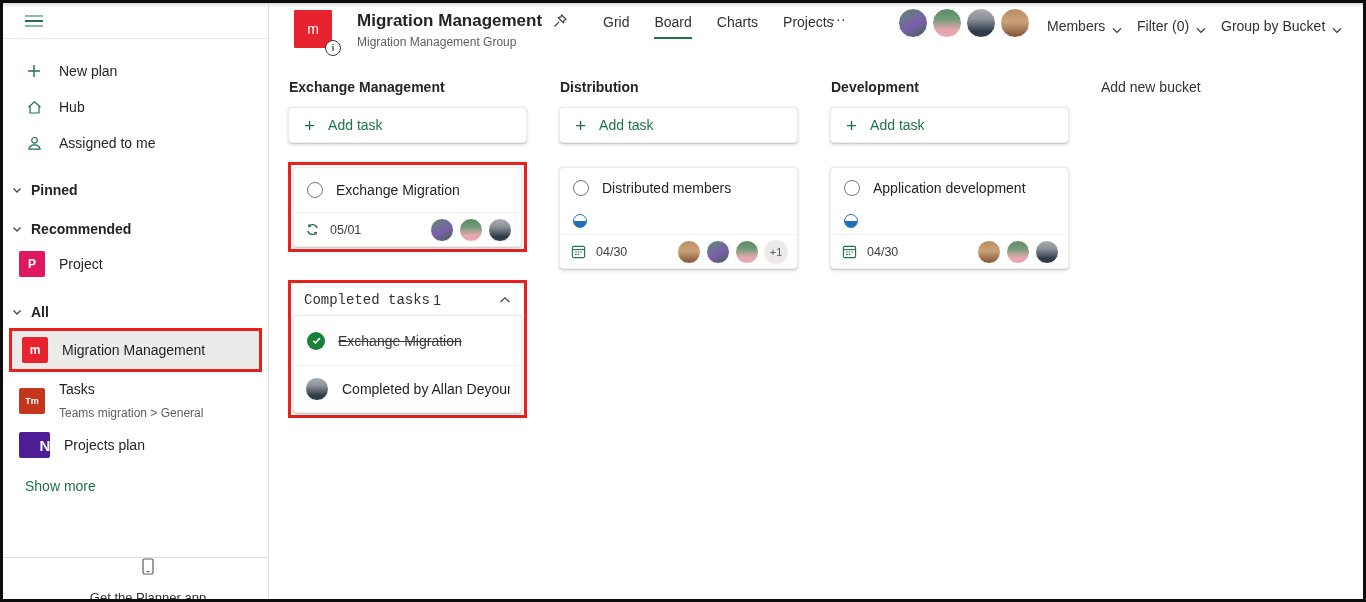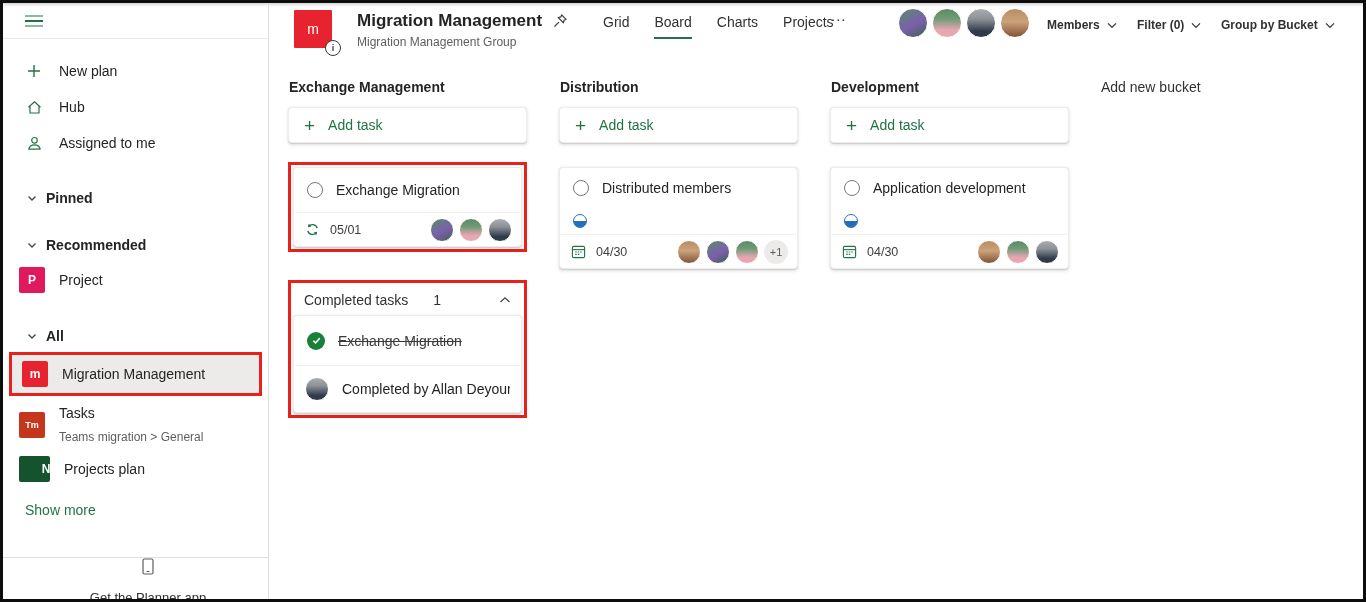--- a/index.html
+++ b/index.html
@@ -13,30 +13,30 @@
   .sidebar { width:266px; min-width:266px; border-right:1px solid #e1dfdd; display:flex; flex-direction:column; background:#fff; }
   .sb-top { height:36px; border-bottom:1px solid #edebe9; display:flex; align-items:center; padding-left:22px; }
   .hamburger { width:18px; cursor:pointer; }
   .hamburger span { display:block; height:2px; margin:3px 0; background:#217346; }
   .hamburger span:nth-child(1){ background:#8fb8a4; }
   .hamburger span:nth-child(3){ background:#8fb8a4; }
 
   .sb-list { padding-top:14px; flex:1; }
   .sb-item { height:36px; display:flex; align-items:center; padding-left:22px; gap:16px; cursor:pointer; }
   .sb-item .ic { width:18px; height:18px; display:flex; align-items:center; justify-content:center; }
-  .sb-section { display:flex; align-items:center; gap:9px; padding-left:24px; margin-top:27px; height:20px; cursor:pointer; }
+  .sb-section { display:flex; align-items:center; gap:9px; padding-left:9px; margin-top:19px; height:20px; cursor:pointer; }
   .sb-section .lbl { font-weight:700; font-size:14px; color:#252423; }
   .chev { width:10px; height:10px; display:inline-flex; }
 
   .plan-item { display:flex; align-items:center; gap:14px; padding:6px 10px 6px 16px; cursor:pointer; }
   .plan-tile { width:26px; height:26px; border-radius:2px; color:#fff; display:flex; align-items:center; justify-content:center; font-weight:700; flex:none; }
   .tile-p { background:#e0195e; font-size:12px; }
   .tile-m { background:#e82330; font-size:12px; text-transform:lowercase; }
   .tile-tm { background:#c4371c; font-size:9px;text-align:right; }
-  .tile-ne { background:#14532d; font-size:12px;padding-left:31px; }
+  .tile-ne { background:#4c1d95; font-size:15px;padding-left:31px; }
   .plan-texts .t1 { font-size:14px; color:#252423; }
   .plan-texts .t2 { font-size:12px; color:#605e5c; margin-top:9px; }
 
   .annotate-sb { border:3px solid #e8211d; margin:6px 6px 0 6px; }
   .annotate-sb .plan-item { background:#edebe9; padding:6px 10px; margin:0; }
 
   .show-more { color:#217346; padding-left:22px; margin-top:14px; font-size:14px; cursor:pointer; }
 
   .sb-footer { border-top:1px solid #e1dfdd; height:42px; display:flex; align-items:center; gap:15px; padding-left:25px; font-size:13px; color:#323130; cursor:pointer;flex-direction:column; }
 
@@ -56,21 +56,21 @@
   .more-dots { position:absolute; left:562px; top:4px; font-size:15px; letter-spacing:1px; color:#323130; cursor:pointer; }
 
   .avatars { position:absolute; left:629px; top:5px; display:flex; gap:4px; }
   .avatar { width:30px; height:30px; border-radius:50%; border:1px solid #fff; flex:none; }
   .av-sm { width:24px; height:24px; }
   .av1 { background:linear-gradient(150deg,#5d8a66 0%,#7a5fae 55%,#41624a 100%); }
   .av2 { background:linear-gradient(180deg,#5d8a66 0%,#6f9b77 35%,#e8a7b0 75%); }
   .av3 { background:linear-gradient(180deg,#a9adb2 0%,#8d9298 35%,#2f3a4a 80%); }
   .av4 { background:linear-gradient(180deg,#b98d62 0%,#caa27a 45%,#8a5a3b 95%); }
 
-  .dd { position:absolute; top:15px; display:flex; align-items:center; gap:7px; font-size:12px; color:#323130; cursor:pointer;font-weight:bold; }
+  .dd { position:absolute; top:15px; display:flex; align-items:flex-end; gap:7px; font-size:14px; color:#323130; cursor:pointer; }
   .dd-members { left:778px; } .dd-filter { left:868px; } .dd-group { left:952px; }
 
   
   .board { display:flex; gap:32px; padding:10px 0 0 19px; }
   .col { width:239px; flex:none; }
   .bucket-name { font-size:14px; font-weight:700; color:#252423; margin:2px 0 12px 1px; }
   .card { background:#fff; border:1px solid #ededec; border-radius:4px; box-shadow:0 1.6px 3.6px rgba(0,0,0,.13),0 .3px .9px rgba(0,0,0,.10); }
   .add-task { height:36px; display:flex; align-items:center; gap:13px; padding-left:15px; color:#217346; cursor:pointer; }
   .add-task .plus { font-size:19px; font-weight:400; line-height:1; color:#217346; }
 
@@ -82,21 +82,21 @@
   .task-footer { height:33px; display:flex; align-items:center; gap:10px; padding:0 9px 0 11px; }
   .date-txt { font-size:12.5px; color:#3f3e3d; }
   .foot-avs { margin-left:auto; display:flex; gap:5px; align-items:center; }
   .plus-badge { width:24px; height:24px; border-radius:50%; background:#edebe9; color:#5d5b59; font-size:11px; display:flex; align-items:center; justify-content:center; }
 
   .prog-row { height:26px; display:flex; align-items:center; padding:0 13px; }
   .prog-ic { width:14px; height:14px; border-radius:50%; border:1.6px solid #2470b5; background:linear-gradient(to bottom,#fff 48%,#2470b5 48%); }
 
   .annotate-group { border:3px solid #e8211d; padding:2px; margin-top:28px; }
   .completed-header { height:30px; display:flex; align-items:center; padding:0 11px; cursor:pointer; }
-  .completed-lbl { font-size:14px; color:#323130; }
+  .completed-lbl { font-size:14px; color:#323130;font-family:Liberation Mono, monospace; }
   .completed-count { margin-left:auto; margin-right:58px; font-size:14px; color:#323130; }
   .done-row { height:49px; display:flex; align-items:center; gap:13px; padding:0 13px; cursor:pointer; }
   .check-circle { width:18px; height:18px; border-radius:50%; background:#188038; display:flex; align-items:center; justify-content:center; flex:none; }
   .done-title { font-size:14px; color:#3b3a39; text-decoration:line-through; }
   .doneby-row { height:46px; display:flex; align-items:center; gap:13px; padding:0 11px; }
   .doneby-txt { font-size:14px; color:#252423; white-space:nowrap; overflow:hidden; }
 
   .add-bucket { width:190px; padding-top:2px; font-size:14px; color:#323130; cursor:pointer; }
 
   svg { display:block; }

